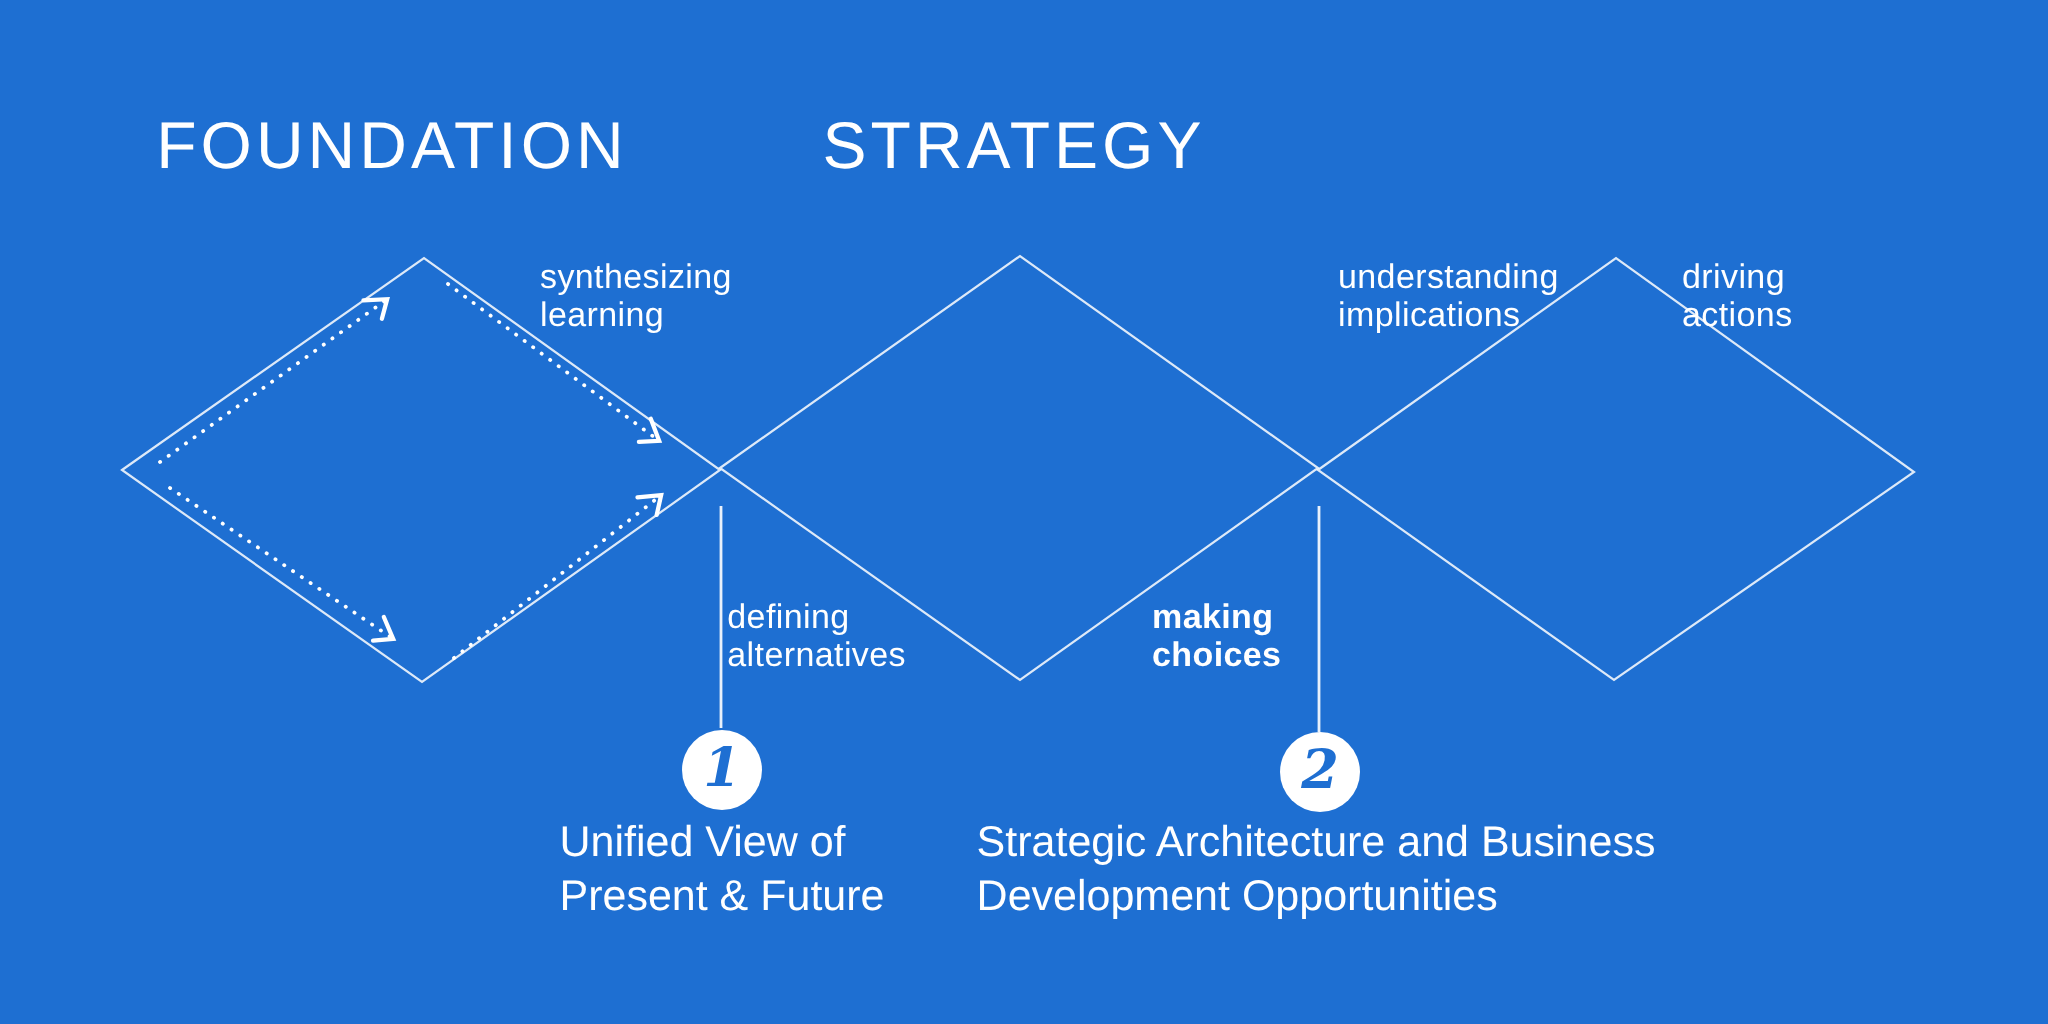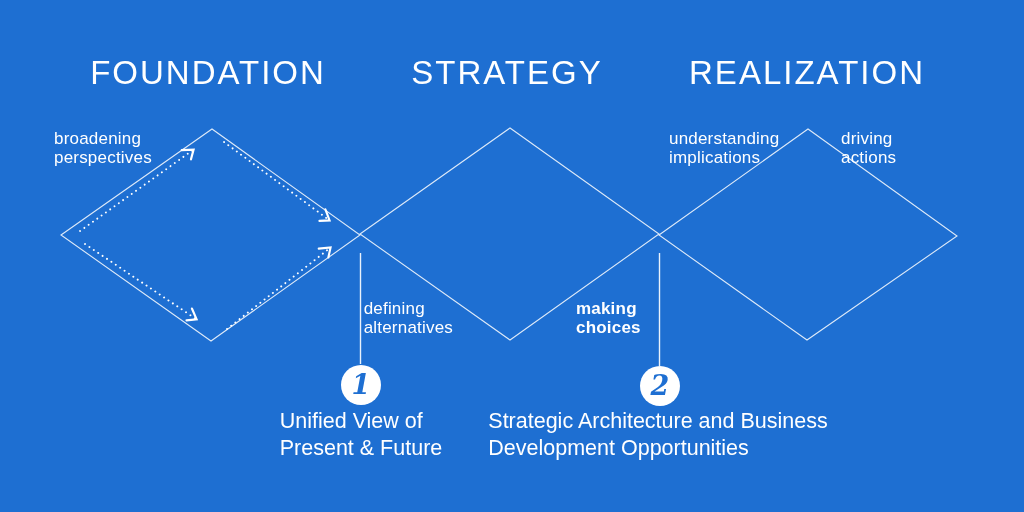--- a/index.html
+++ b/index.html
@@ -77,26 +77,25 @@
       <path d="M227,329 L330,248" marker-end="url(#arrow)"></path>
     </g>
 
     <line x1="360.5" y1="253" x2="360.5" y2="364" stroke="rgba(255,255,255,0.9)" stroke-width="1.4"></line>
     <line x1="659.5" y1="253" x2="659.5" y2="366" stroke="rgba(255,255,255,0.9)" stroke-width="1.4"></line>
 
     <circle cx="361" cy="385" r="20" fill="#ffffff"></circle>
     <circle cx="660" cy="386" r="20" fill="#ffffff"></circle>
   </svg>
 
-  <div class="txt phase-title" style="left:208px;text-align:right;">FOUNDATION</div>
+  <div class="txt phase-title" style="left:196px;text-align:right;">FOUNDATION</div>
   <div class="txt phase-title" style="left:507px;text-align:center;">STRATEGY</div>
-  <div class="txt phase-title" style="left:807px;">REALIZATION</div>
 
-  <div class="txt stage-label" style="left:54px; top:129px;">broadening
-perspectives</div>
+  <div class="txt stage-label" style="left:270px; top:129px;">synthesizing
+learning</div>
   <div class="txt stage-label align-right" style="right:571px; top:299px;">defining
 alternatives</div>
   <div class="txt stage-label" style="left:576px; top:299px;font-weight:bold;">making
 choices</div>
   <div class="txt stage-label" style="left:669px; top:129px;">understanding
 implications</div>
   <div class="txt stage-label" style="left:841px; top:129px;">driving
 actions</div>
 
   <div class="milestone-number" style="left:361px; top:385px;">1</div>

